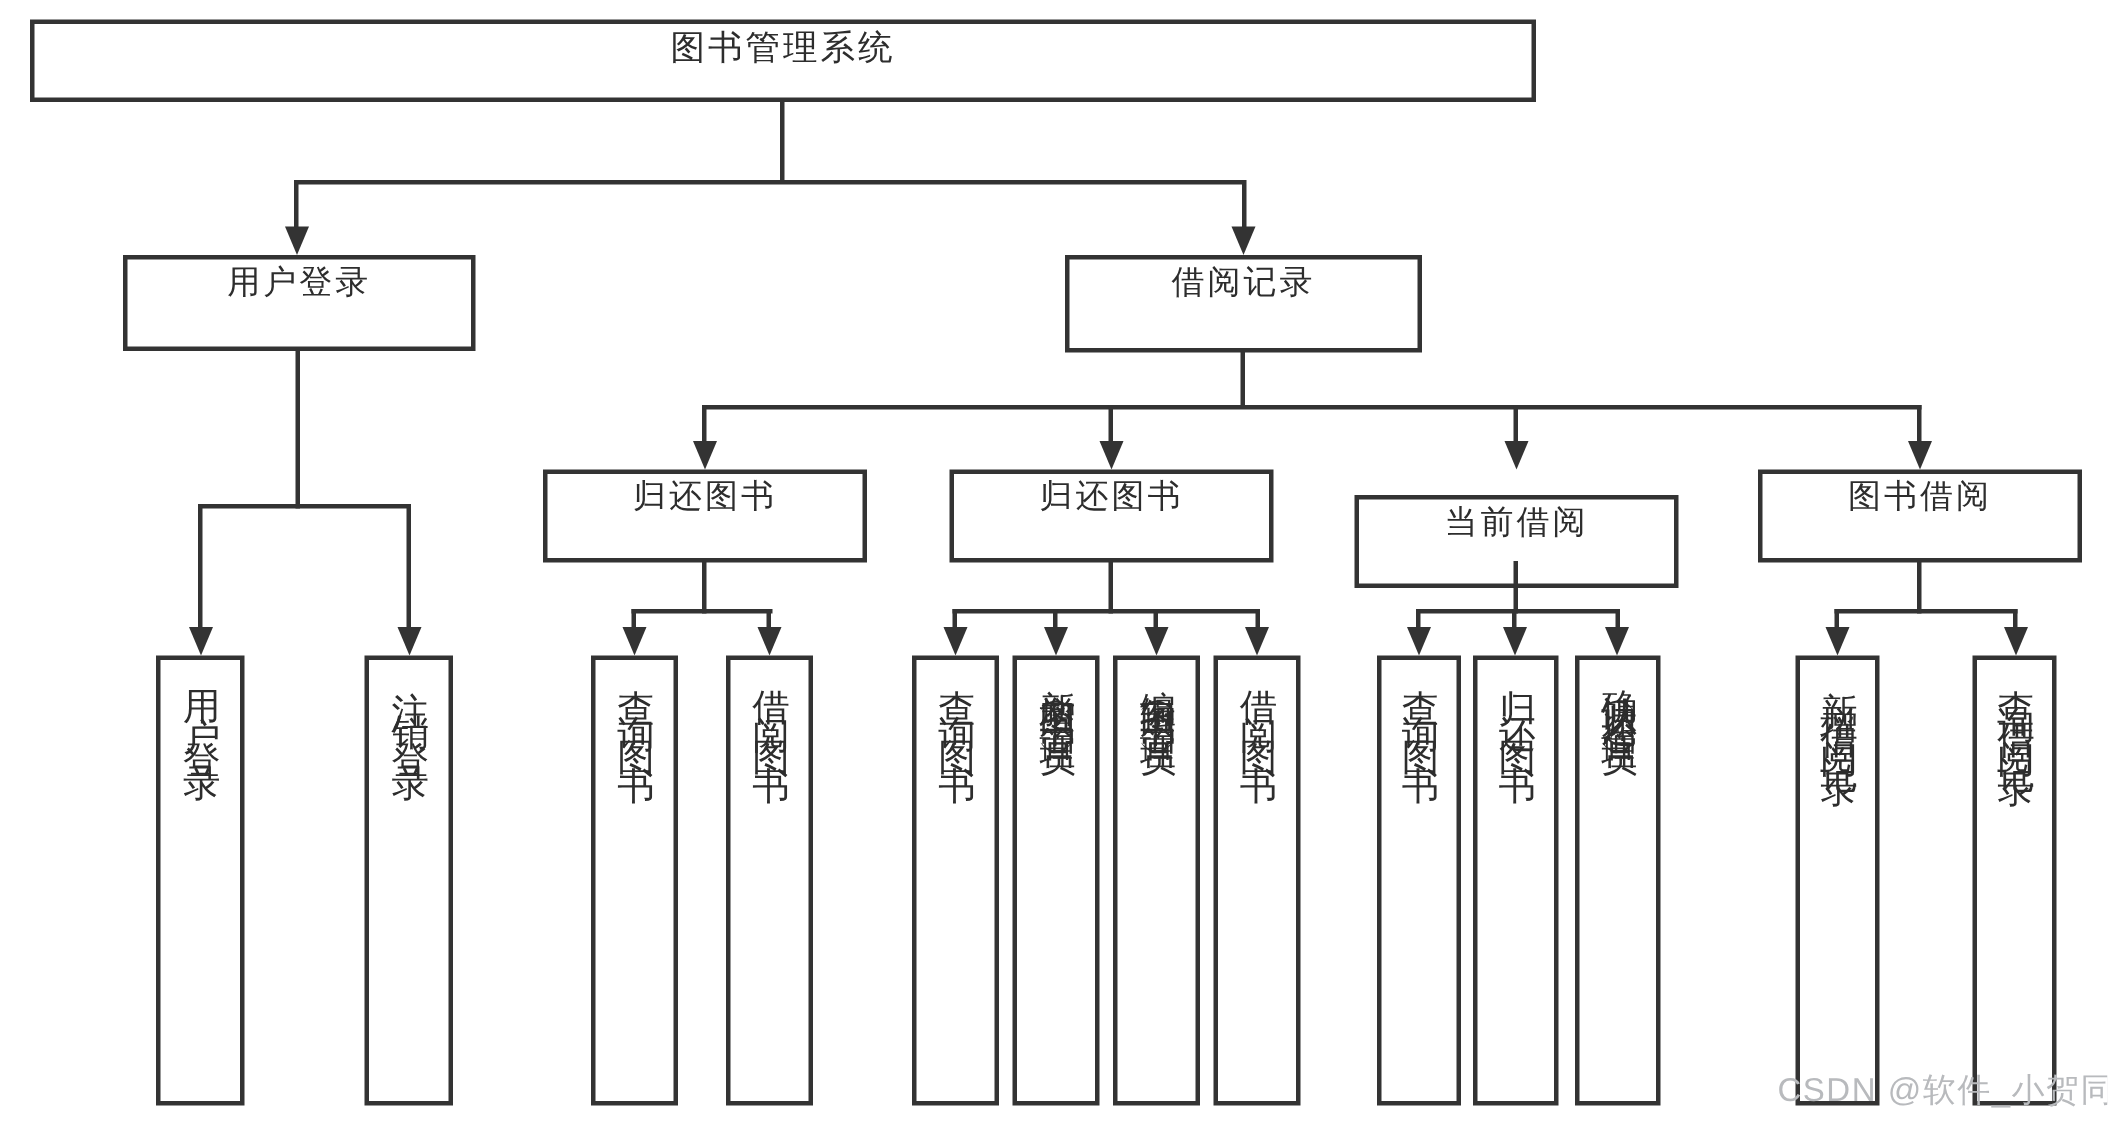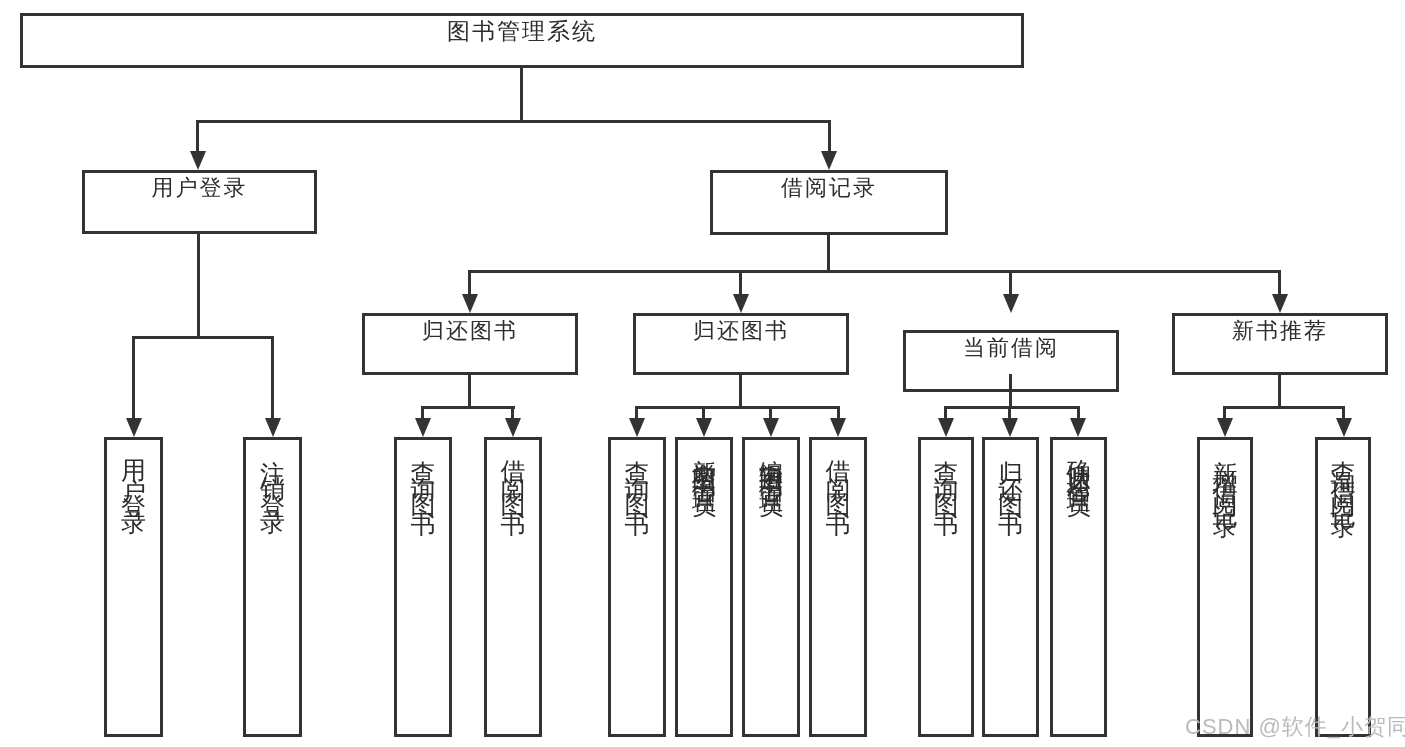--- a/index.html
+++ b/index.html
@@ -73,21 +73,21 @@
   <div class="box" style="left:362px;top:313px;width:216px;height:62px">
     <span class="hlabel">归还图书</span>
   </div>
   <div class="box" style="left:633px;top:313px;width:216px;height:62px">
     <span class="hlabel">归还图书</span>
   </div>
   <div class="box" style="left:903px;top:330px;width:216px;height:62px">
     <span class="hlabel">当前借阅</span>
   </div>
   <div class="box" style="left:1172px;top:313px;width:216px;height:62px">
-    <span class="hlabel">新书推荐</span>
+    <span class="hlabel">图书借阅</span>
   </div>
 
   <div class="box" style="left:104px;top:437px;width:59px;height:300px">
     <span class="vtext t4">用户登录</span>
   </div>
   <div class="box" style="left:243px;top:437px;width:59px;height:300px">
     <span class="vtext t4">注销登录</span>
   </div>
 
   <div class="box" style="left:394px;top:437px;width:58px;height:300px">

